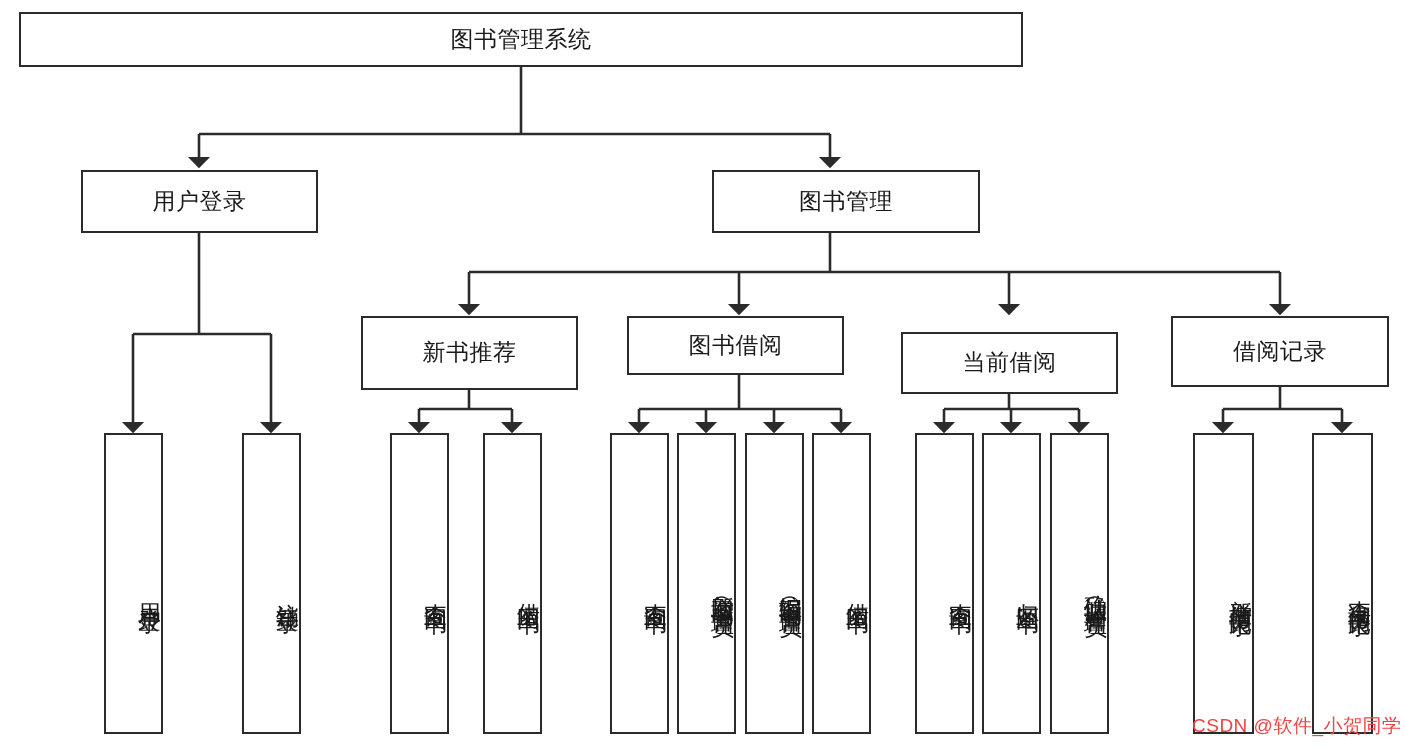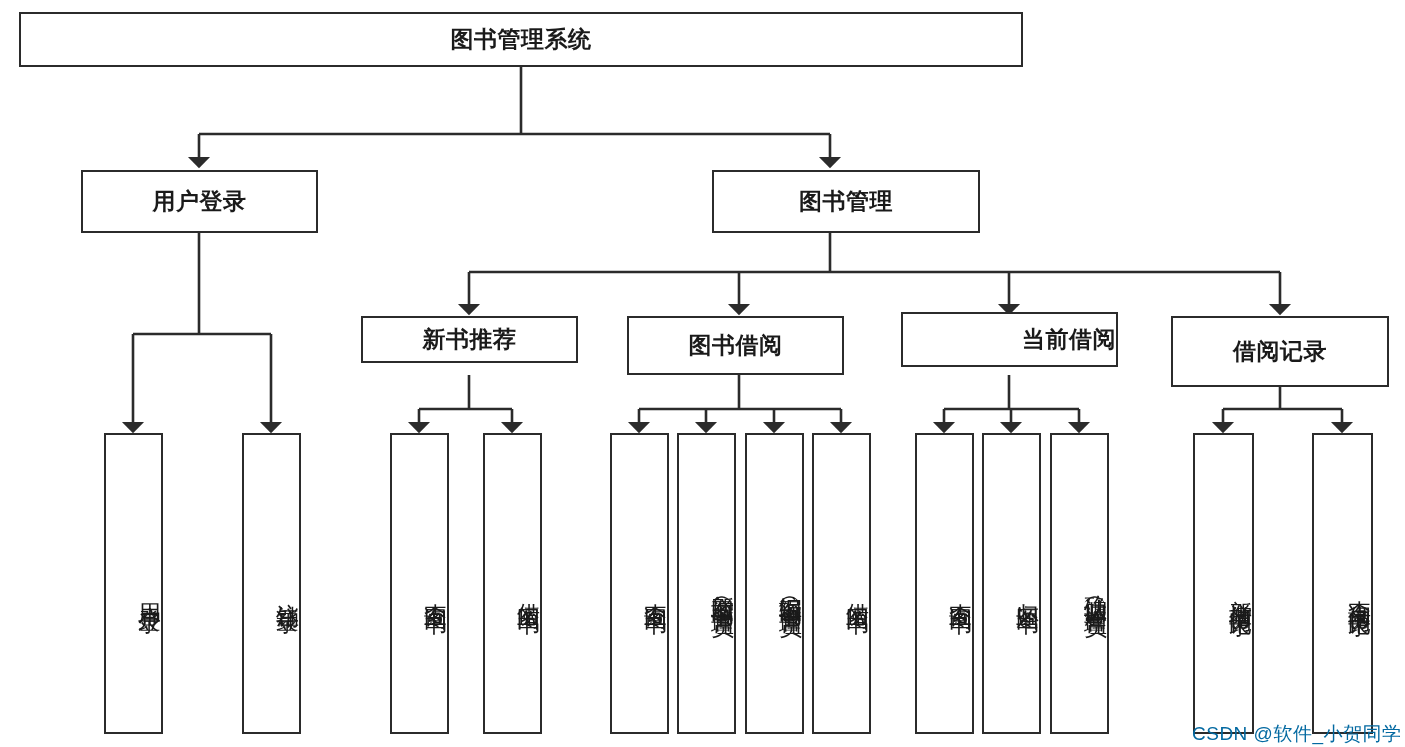--- a/index.html
+++ b/index.html
@@ -32,21 +32,20 @@
     border: 2.5px solid #2b2b2b;
     display: flex;
     align-items: center;
     justify-content: center;
     color: #1a1a1a;
   }
   .node-h {
     font-size: 23px;
     letter-spacing: 0.5px;
     line-height: 1.1;
-    font-weight: bold;
   }
   .node-root {
     font-size: 23px;
   }
   .node-v {
     writing-mode: vertical-rl;
     text-orientation: upright;
     font-size: 23px;
     letter-spacing: 3px;
     line-height: 1.0;
@@ -56,25 +55,24 @@
     overflow: hidden;
   }
   .node-v .vlabel {
     writing-mode: vertical-rl;
     text-orientation: upright;
     white-space: nowrap;
   }
   .watermark {
     position: absolute;
     font-size: 19px;
-    color: #0369a1;
+    color: #ef4444;
     white-space: nowrap;
     letter-spacing: 0.5px;
     user-select: none;
-    margin-top: 8px;
   }
 </style>
 </head>
 <body>
 
 <div id="diagram-root">
 
   <svg class="connectors" viewBox="0 0 1405 747" xmlns="http://www.w3.org/2000/svg">
     <defs>
       <marker id="arw" markerWidth="9" markerHeight="9" refX="1.2" refY="4.5" orient="auto" markerUnits="strokeWidth">
@@ -129,27 +127,27 @@
     <span>图书管理系统</span>
   </div>
 
   <div class="node node-h" style="left:81px; top:170px; width:237px; height:63px;">
     <span>用户登录</span>
   </div>
   <div class="node node-h" style="left:712px; top:170px; width:268px; height:63px;">
     <span>图书管理</span>
   </div>
 
-  <div class="node node-h" style="left:361px; top:316px; width:217px; height:47px;">
+  <div class="node node-h" style="left:361px; top:316px; width:217px; height:74px;">
     <span>新书推荐</span>
   </div>
   <div class="node node-h" style="left:627px; top:316px; width:217px; height:59px;">
     <span>图书借阅</span>
   </div>
-  <div class="node node-h" style="left:901px; top:312px; width:217px; height:55px;justify-content:flex-end;">
+  <div class="node node-h" style="left:901px; top:332px; width:217px; height:62px;">
     <span>当前借阅</span>
   </div>
   <div class="node node-h" style="left:1171px; top:316px; width:218px; height:71px;">
     <span>借阅记录</span>
   </div>
 
   <div class="node node-v" style="left:104px; top:433px; width:59px; height:301px;">
     <span class="vlabel">用户登录</span>
   </div>
   <div class="node node-v" style="left:242px; top:433px; width:59px; height:301px;">

